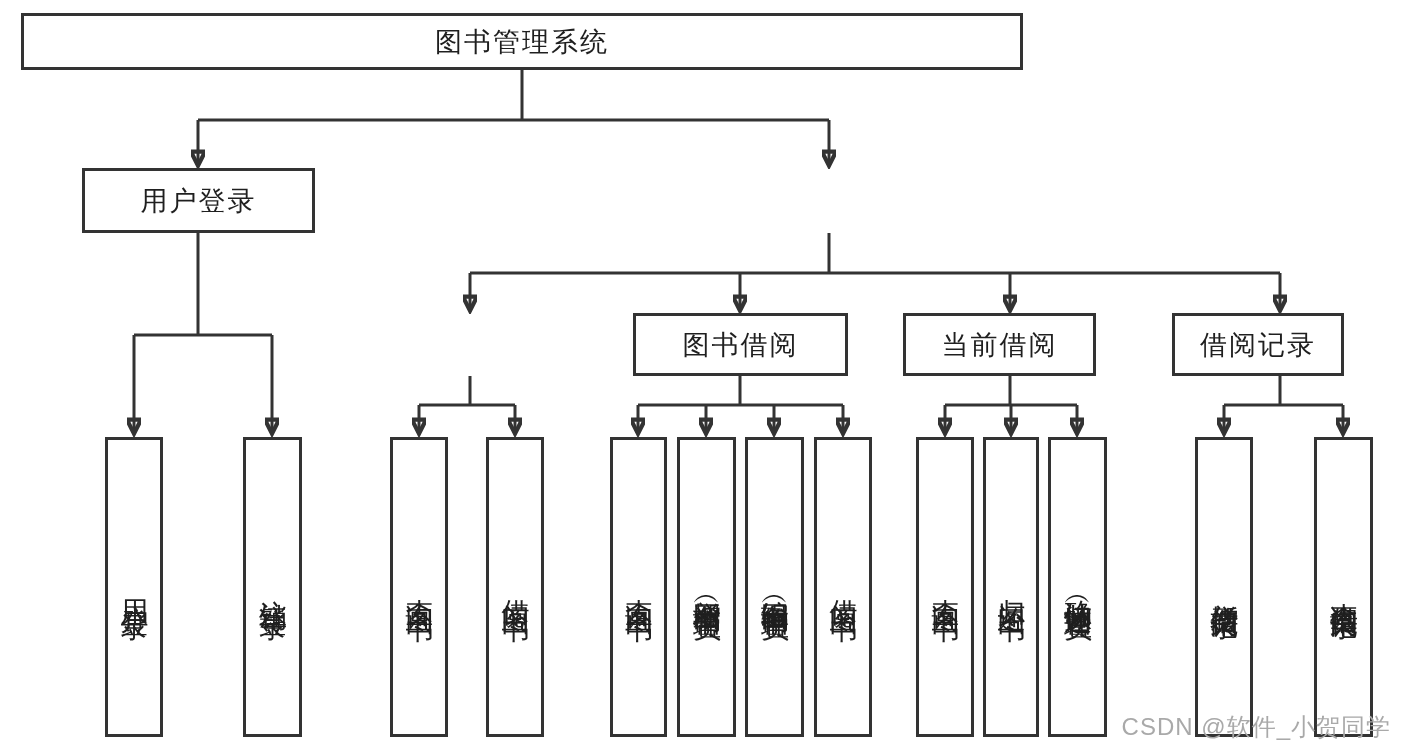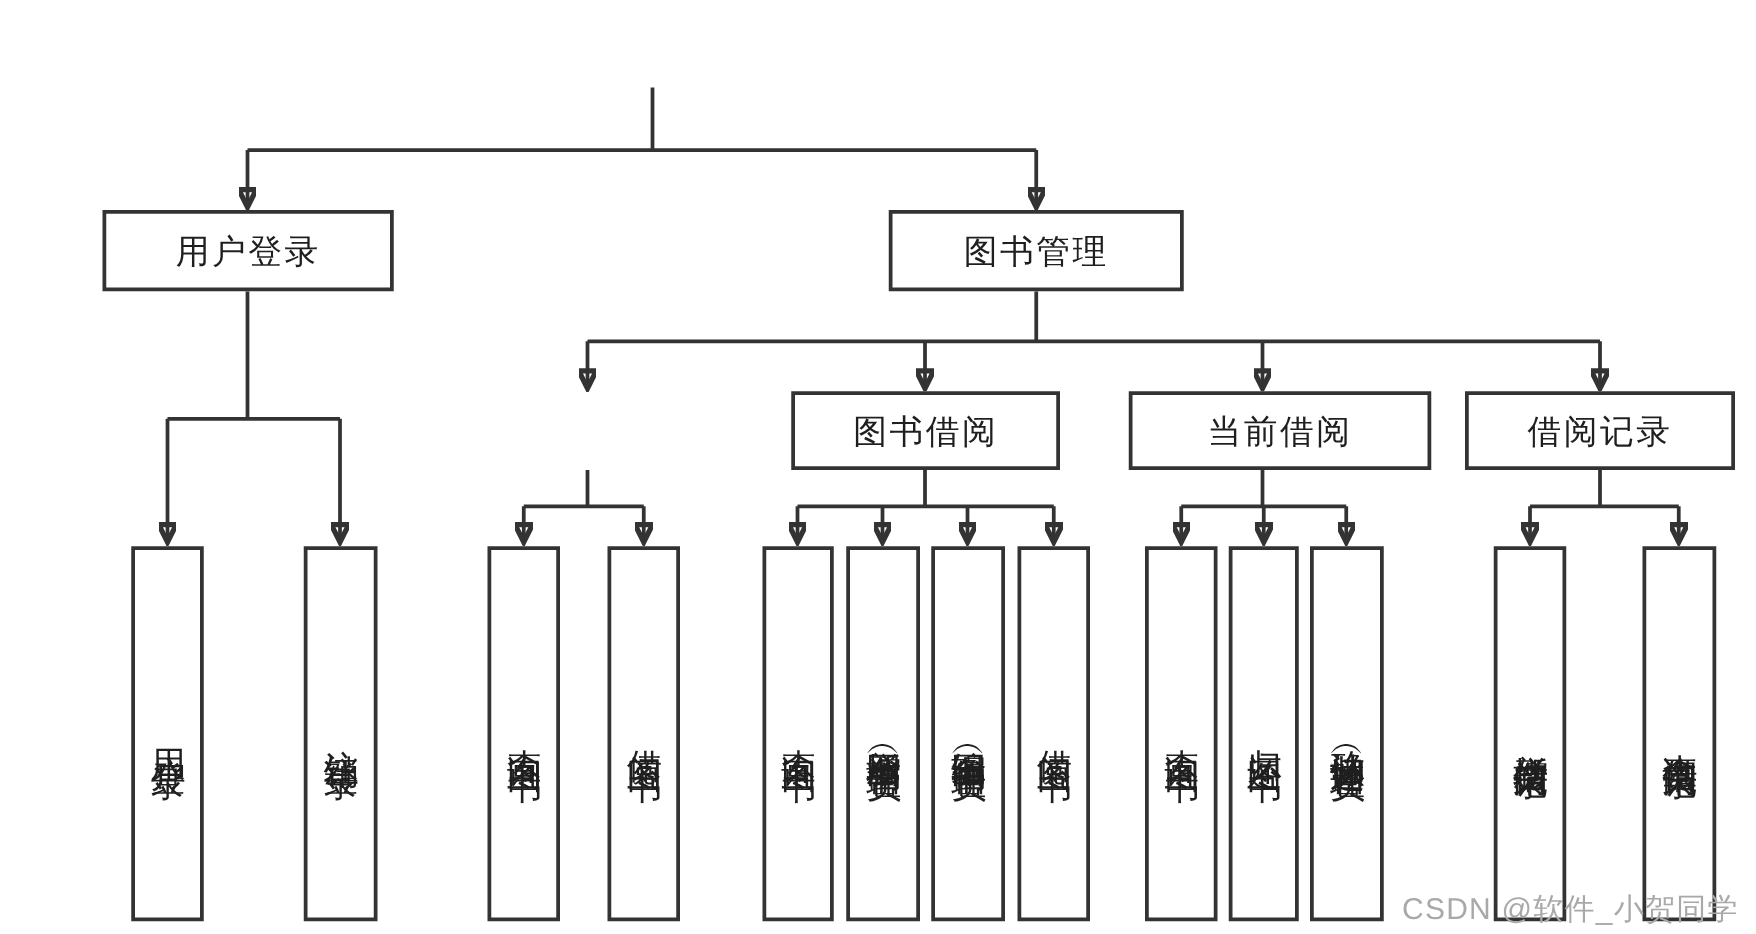--- a/index.html
+++ b/index.html
@@ -41,22 +41,22 @@
   .h-node {
     font-size: 27px;
     letter-spacing: 2px;
     white-space: nowrap;
   }
   .root-node   { left: 21px;   top: 13px;  width: 1002px; height: 57px; }
   .n-userlogin { left: 82px;   top: 168px; width: 233px;  height: 65px; }
   .n-bookmgmt  { left: 711px;  top: 168px; width: 236px;  height: 65px; }
   .n-l3-0 { left: 363px;  top: 313px; width: 215px; height: 63px; }
   .n-l3-1 { left: 633px;  top: 313px; width: 215px; height: 63px; }
-  .n-l3-2 { left: 903px;  top: 313px; width: 242px; height: 63px; }
-  .n-l3-3 { left: 1172px; top: 313px; width: 216px; height: 63px; }
+  .n-l3-2 { left: 903px;  top: 313px; width: 193px; height: 63px; }
+  .n-l3-3 { left: 1172px; top: 313px; width: 172px; height: 63px; }
   .leaf {
     top: 437px;
     height: 300px;
     width: 58px;
   }
   .leaf span {
     writing-mode: vertical-rl;
     text-orientation: mixed;
     font-size: 28px;
     letter-spacing: 5px;
@@ -142,27 +142,27 @@
       <line x1="1077" y1="405" x2="1077" y2="433" marker-end="url(#arw)"></line>
     </g>
 
     <g>
       <path d="M1280,376 V405 M1224,405 H1343"></path>
       <line x1="1224" y1="405" x2="1224" y2="433" marker-end="url(#arw)"></line>
       <line x1="1343" y1="405" x2="1343" y2="433" marker-end="url(#arw)"></line>
     </g>
   </svg>
 
+  <div class="node h-node root-node">
+    <span>图书管理系统</span>
+  </div>
 
   <div class="node h-node n-userlogin">
     <span>用户登录</span>
   </div>
-  <div class="node h-node n-bookmgmt">
-    <span>图书管理</span>
-  </div>
 
   <div class="node h-node n-l3-1">
     <span>图书借阅</span>
   </div>
   <div class="node h-node n-l3-2">
     <span>当前借阅</span>
   </div>
   <div class="node h-node n-l3-3">
     <span>借阅记录</span>
   </div>

